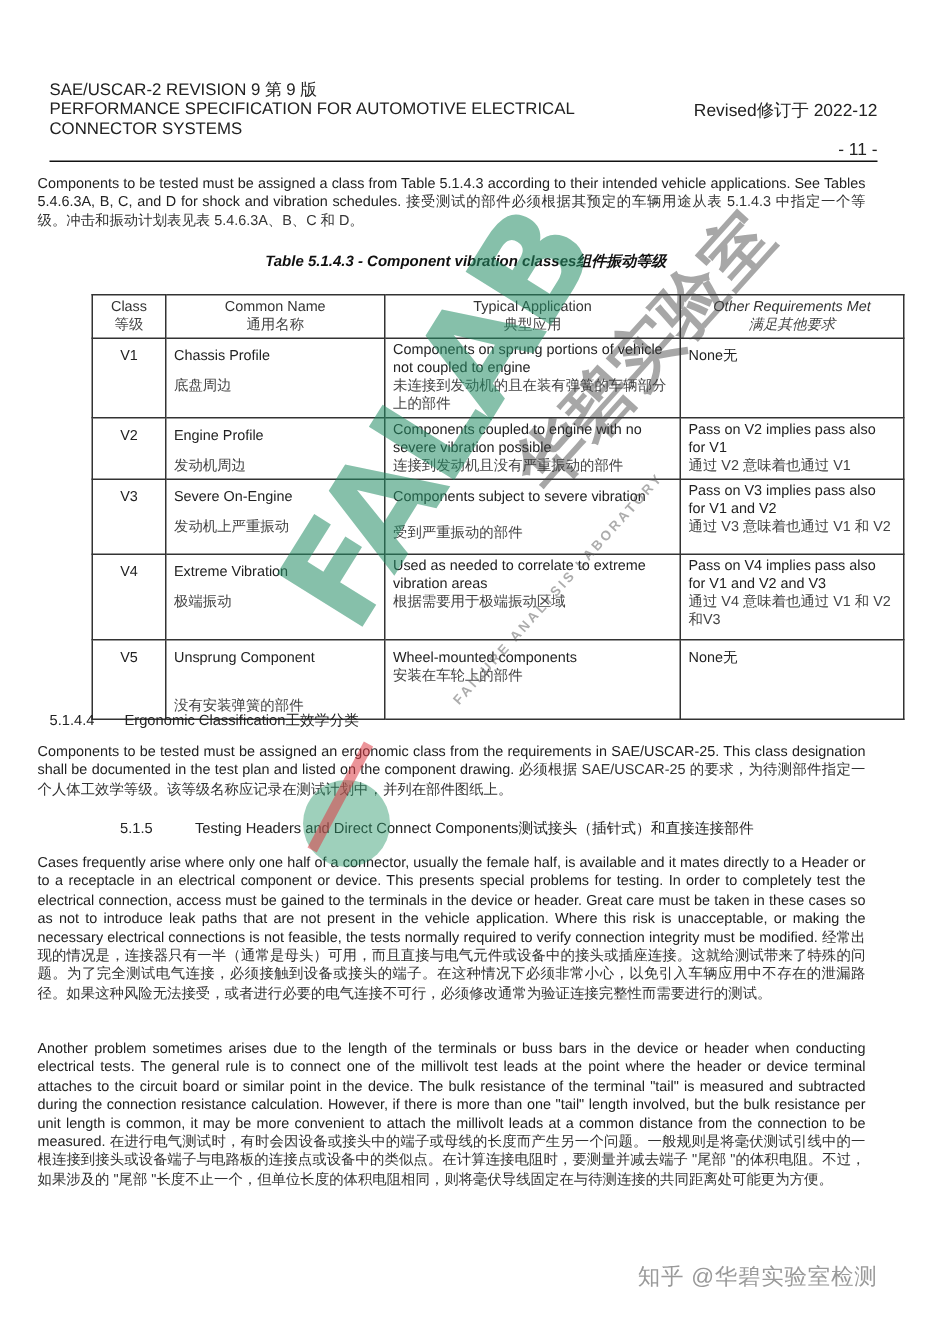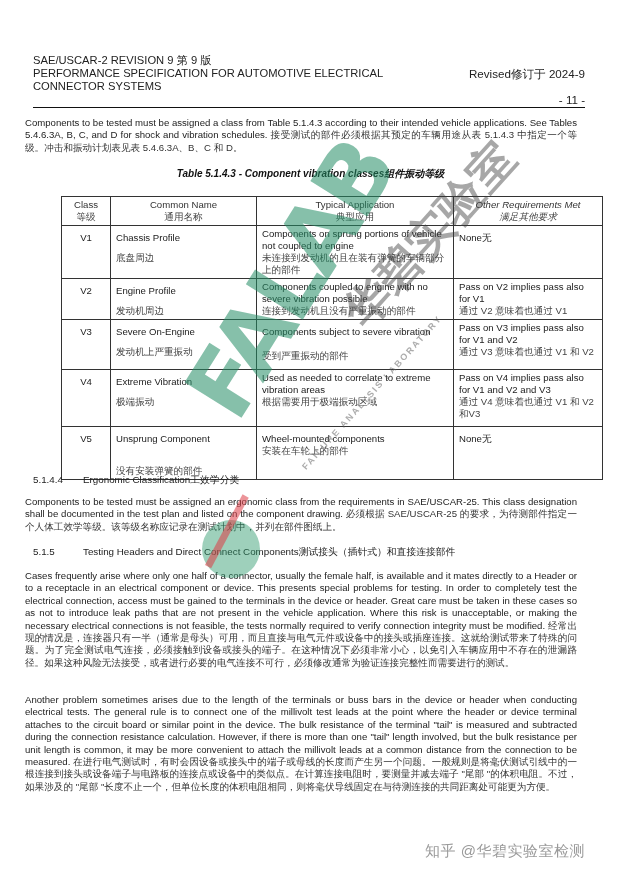--- a/index.html
+++ b/index.html
@@ -41,21 +41,21 @@
 </style>
 </head>
 <body>
 
 <div class="page">
 
   <div class="hdr">
     <span class="l1">SAE/USCAR-2 REVISION 9 第 9 版</span>
     <span class="l2">PERFORMANCE SPECIFICATION FOR AUTOMOTIVE ELECTRICAL</span>
     <span class="l3">CONNECTOR SYSTEMS</span>
-    <span class="rev">Revised修订于 2024-9</span>
+    <span class="rev">Revised修订于 2022-12</span>
     <span class="pnum">- 11 -</span>
   </div>
   <div class="hdr-rule"></div>
 
   <div class="para" style="top:117px;">
     <span>Components to be tested must be assigned a class from Table 5.1.4.3 according to their intended vehicle applications. See Tables 5.4.6.3A, B, C, and D for shock and vibration schedules.</span><span class="cn"> 接受测试的部件必须根据其预定的车辆用途从表 5.1.4.3 中指定一个等级。冲击和振动计划表见表 5.4.6.3A、B、C 和 D。</span>
   </div>
 
   <div class="caption">Table 5.1.4.3 - Component vibration classes组件振动等级</div>
 
@@ -100,21 +100,21 @@
   </tbody>
     </table>
 
   <div class="sec" style="top:474px;">
     <span class="num">5.1.4.4</span><span>Ergonomic Classification工效学分类</span>
   </div>
   <div class="para" style="top:496px;">
     <span>Components to be tested must be assigned an ergonomic class from the requirements in SAE/USCAR-25. This class designation shall be documented in the test plan and listed on the component drawing.</span><span class="cn"> 必须根据 SAE/USCAR-25 的要求，为待测部件指定一个人体工效学等级。该等级名称应记录在测试计划中，并列在部件图纸上。</span>
   </div>
 
-  <div class="sec" style="top:546px;">
+  <div class="sec" style="top:546px;margin-left:47px;">
     <span class="num">5.1.5</span><span>Testing Headers and Direct Connect Components测试接头（插针式）和直接连接部件</span>
   </div>
   <div class="para" style="top:570px;">
     <span>Cases frequently arise where only one half of a connector, usually the female half, is available and it mates directly to a Header or to a receptacle in an electrical component or device. This presents special problems for testing. In order to completely test the electrical connection, access must be gained to the terminals in the device or header. Great care must be taken in these cases so as not to introduce leak paths that are not present in the vehicle application. Where this risk is unacceptable, or making the necessary electrical connections is not feasible, the tests normally required to verify connection integrity must be modified.</span><span class="cn"> 经常出现的情况是，连接器只有一半（通常是母头）可用，而且直接与电气元件或设备中的接头或插座连接。这就给测试带来了特殊的问题。为了完全测试电气连接，必须接触到设备或接头的端子。在这种情况下必须非常小心，以免引入车辆应用中不存在的泄漏路径。如果这种风险无法接受，或者进行必要的电气连接不可行，必须修改通常为验证连接完整性而需要进行的测试。</span>
   </div>
   <div class="para" style="top:694px;">
     <span>Another problem sometimes arises due to the length of the terminals or buss bars in the device or header when conducting electrical tests. The general rule is to connect one of the millivolt test leads at the point where the header or device terminal attaches to the circuit board or similar point in the device. The bulk resistance of the terminal "tail" is measured and subtracted during the connection resistance calculation. However, if there is more than one "tail" length involved, but the bulk resistance per unit length is common, it may be more convenient to attach the millivolt leads at a common distance from the connection to be measured.</span><span class="cn"> 在进行电气测试时，有时会因设备或接头中的端子或母线的长度而产生另一个问题。一般规则是将毫伏测试引线中的一根连接到接头或设备端子与电路板的连接点或设备中的类似点。在计算连接电阻时，要测量并减去端子 "尾部 "的体积电阻。不过，如果涉及的 "尾部 "长度不止一个，但单位长度的体积电阻相同，则将毫伏导线固定在与待测连接的共同距离处可能更为方便。</span>
   </div>
 
   <div class="wm wm-seal"></div>

